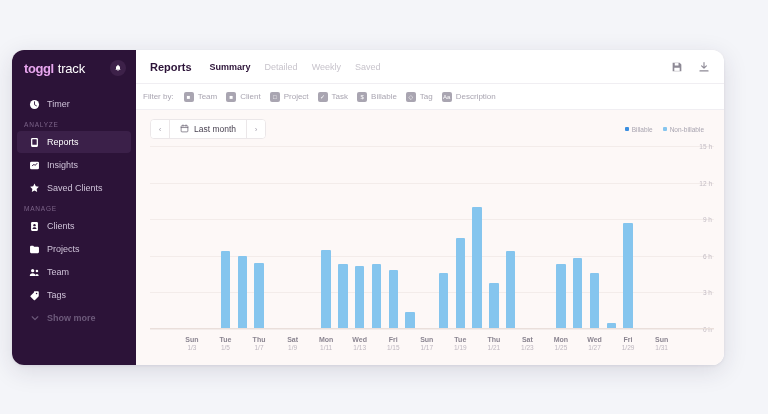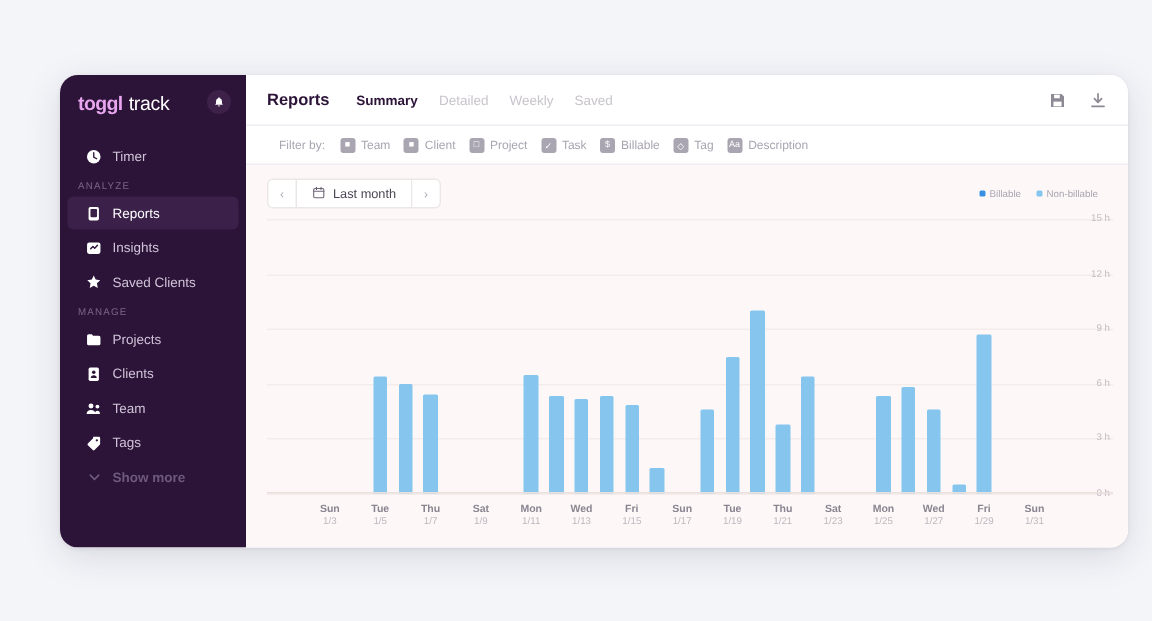--- a/index.html
+++ b/index.html
@@ -4,21 +4,21 @@
 <style>
   * { box-sizing: border-box; margin: 0; padding: 0; }
   html, body {
     width: 768px; height: 414px;
     background: #f4f5f9;
     font-family: "Liberation Sans", sans-serif;
     overflow: hidden;
   }
   #app-window {
     position: absolute;
-    left: 40px; top: 50px;
+    left: 12px; top: 50px;
     width: 712px; height: 315px;
     background: #fdfbfa;
     border-radius: 12px;
     box-shadow: 0 6px 24px rgba(40,30,60,0.13), 0 1px 3px rgba(40,30,60,0.08);
     overflow: hidden;
     display: flex;
   }
 
   
   #sidebar {
@@ -126,21 +126,21 @@
     align-items: center;
     color: #8d8995;
   }
   .topbar-actions .ticon { cursor: pointer; width: 13px; height: 13px; display:flex; align-items:center; justify-content:center;}
 
   .filterbar {
     height: 26px;
     display: flex;
     align-items: center;
     gap: 9px;
-    padding: 0 22px;
+    padding: 0 7px;
     border-bottom: 1px solid #f0eef2;
     background: #fff;
   }
   .filter-label {
     font-size: 8px;
     color: #a9a5b1;
     margin-right: 1px;
   }
   .filter-chip {
     display: flex;
@@ -326,35 +326,35 @@
           </svg>
       </span>
       <span class="nav-label">Saved Clients</span>
     </div>
 
     <div class="nav-section">MANAGE</div>
 
     <div class="nav-item">
       <span class="ic">
         <svg width="11" height="11" viewBox="0 0 16 16" fill="currentColor">
-            <path d="M1.5 4.2A1.6 1.6 0 0 1 3.1 2.6h3l1.3 1.5h5.5a1.6 1.6 0 0 1 1.6 1.6v6.1a1.6 1.6 0 0 1-1.6 1.6H3.1a1.6 1.6 0 0 1-1.6-1.6z"></path>
-          </svg>
-      </span>
-      <span class="nav-label">Projects</span>
-    </div>
-
-    <div class="nav-item">
-      <span class="ic">
-        <svg width="11" height="11" viewBox="0 0 16 16" fill="currentColor">
             <rect x="3" y="1.5" width="10" height="13" rx="1.6"></rect>
             <circle cx="8" cy="6" r="1.7" fill="#2c1338"></circle>
             <path d="M5.1 11.6c0-1.6 1.3-2.6 2.9-2.6s2.9 1 2.9 2.6z" fill="#2c1338"></path>
           </svg>
       </span>
       <span class="nav-label">Clients</span>
+    </div>
+
+    <div class="nav-item">
+      <span class="ic">
+        <svg width="11" height="11" viewBox="0 0 16 16" fill="currentColor">
+            <path d="M1.5 4.2A1.6 1.6 0 0 1 3.1 2.6h3l1.3 1.5h5.5a1.6 1.6 0 0 1 1.6 1.6v6.1a1.6 1.6 0 0 1-1.6 1.6H3.1a1.6 1.6 0 0 1-1.6-1.6z"></path>
+          </svg>
+      </span>
+      <span class="nav-label">Projects</span>
     </div>
 
     <div class="nav-item">
       <span class="ic">
         <svg width="12" height="11" viewBox="0 0 18 16" fill="currentColor">
             <circle cx="6" cy="5" r="2.7"></circle>
             <path d="M1.2 13.6c0-2.6 2.1-4.2 4.8-4.2s4.8 1.6 4.8 4.2z"></path>
             <circle cx="13" cy="5.6" r="2.1"></circle>
             <path d="M10.2 13.6c0-2 1.3-3.3 2.8-3.3s2.8 1.3 2.8 3.3z"></path>
           </svg>

